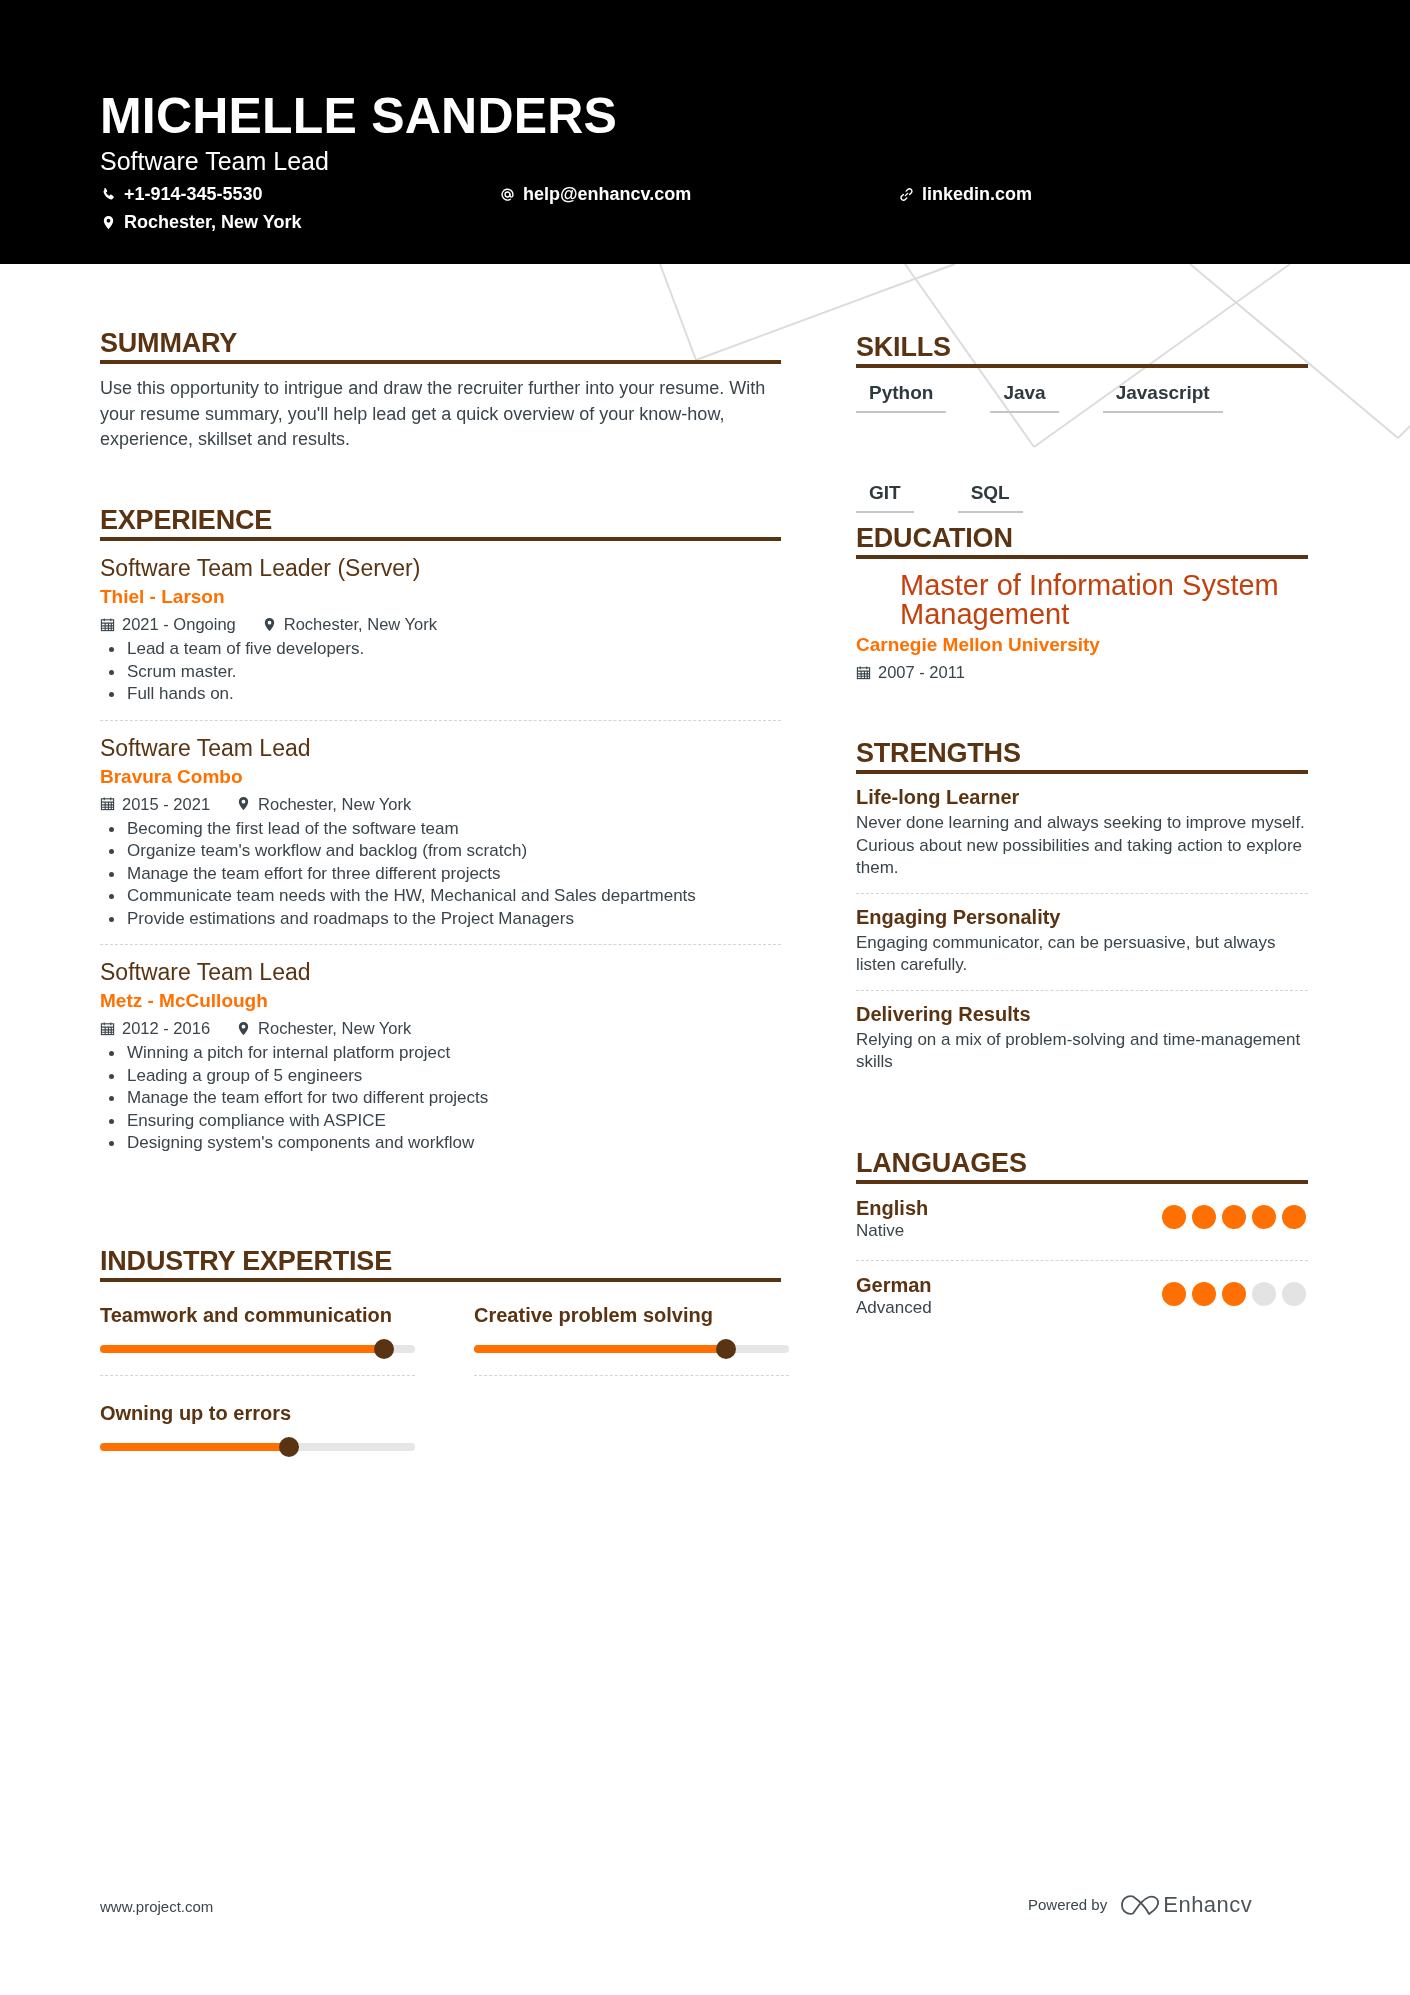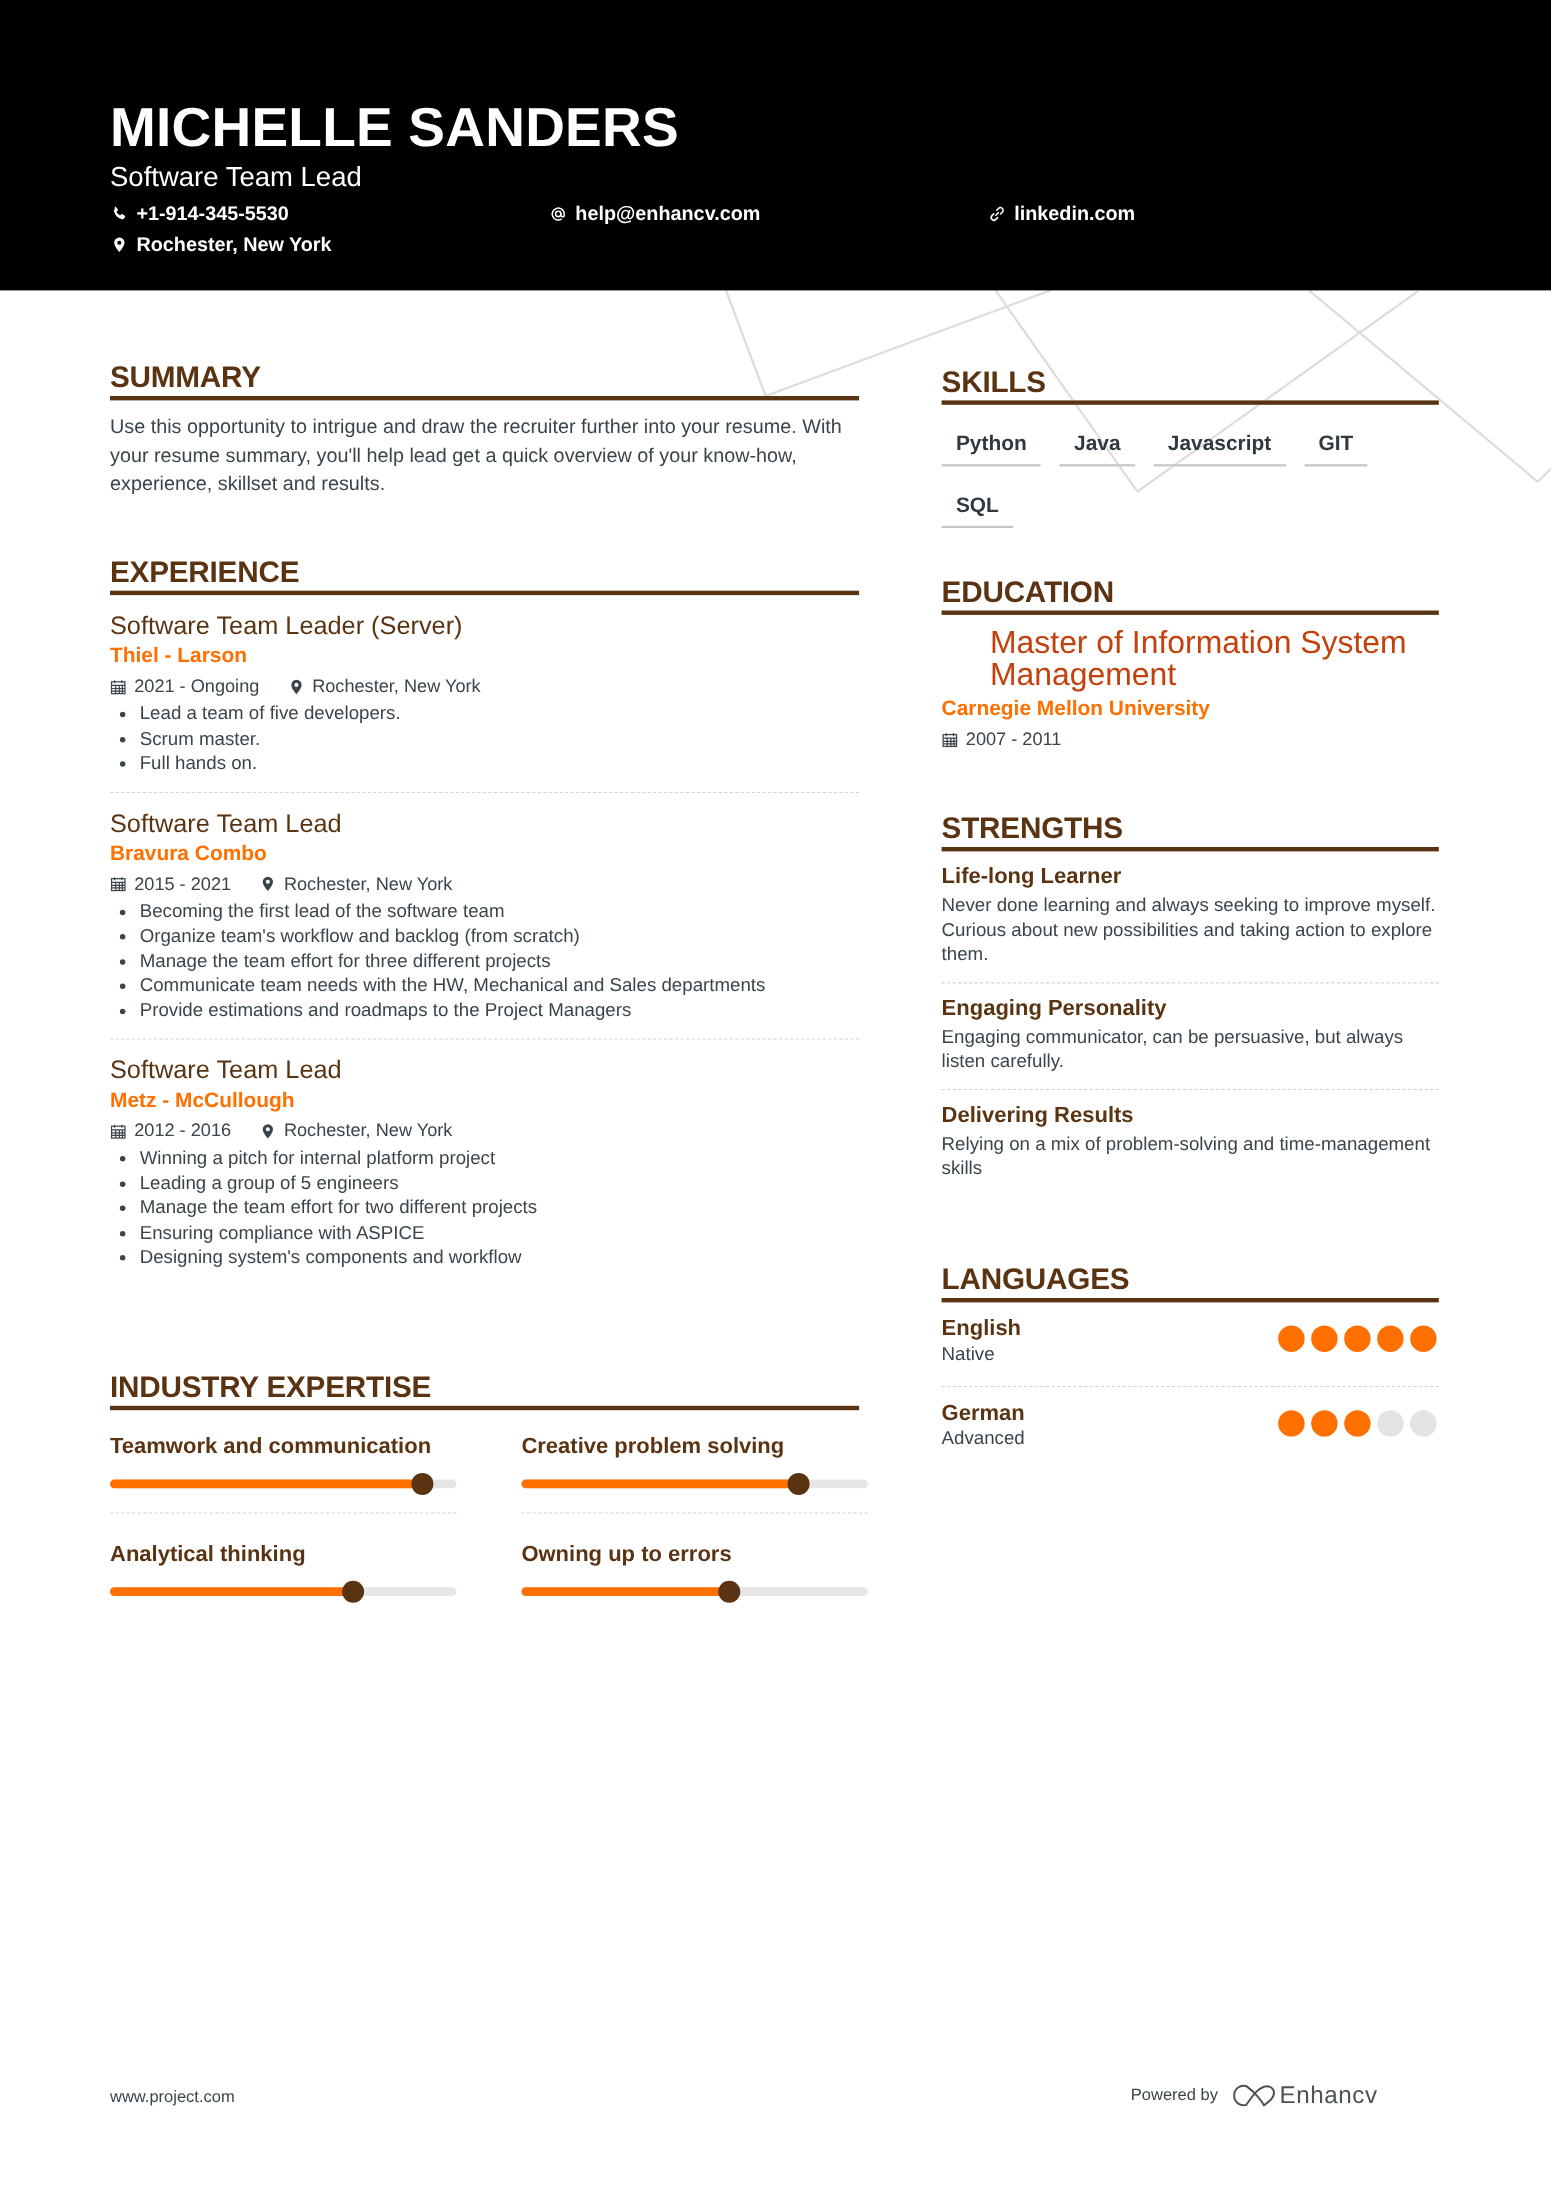--- a/index.html
+++ b/index.html
@@ -43,21 +43,21 @@
   .exp-item { padding: 6px 0 22px; border-bottom: 1.5px dashed #d4d4d4; }
   .exp-item.last { border-bottom: none; padding-bottom: 0; margin-top: 18px; }
   .exp-label { font-size: 20px; line-height: 26px; font-weight: 700; color: #5a3412; }
   .bar { position: relative; margin-top: 17px; height: 8px; border-radius: 4px; background: #e6e6e6; }
   .bar-fill { position: absolute; left: 0; top: 0; height: 8px; border-radius: 4px; background: #FF7000; }
   .knob { position: absolute; top: -6px; width: 20px; height: 20px; margin-left: -10px; border-radius: 50%; background: #5a3412; }
 
   
   .right { left: 856px; width: 452px; }
   .skills { top: 332px; }
-  .tags { display: flex; flex-wrap: wrap; column-gap: 17px; row-gap: 0; margin-top: 17px; }
+  .tags { display: flex; flex-wrap: wrap; column-gap: 17px; row-gap: 0; margin-top: 6px; gap: 44px; }
   .tag { padding: 7px 13px 6px 13px; font-size: 19px; line-height: 24px; font-weight: 700; color: #2f3a40; border-bottom: 2px solid #c3c6c8; margin-bottom: 17px; white-space: nowrap; }
 
   .education { top: 523px; }
   .edu-degree { margin-top: 12px; font-size: 29px; line-height: 29px; color: #c2410c; margin-left: 44px; }
   .edu-school { font-size: 19px; line-height: 28px; font-weight: 700; color: #FF7000; margin-top: 2px; }
 
   .strengths { top: 738px; }
   .strength { padding: 10px 0 13px; border-bottom: 1.5px dashed #d4d4d4; }
   .strength:last-child { border-bottom: none; }
   .str-title { font-size: 20px; line-height: 26px; font-weight: 700; color: #5a3412; }
@@ -229,27 +229,20 @@
       <div class="bar">
           <div class="bar-fill" style="width: 90%;"></div>
           <div class="knob" style="left: 90%;"></div>
         </div>
     </div>
     <div class="exp-item">
       <div class="exp-label">Creative problem solving</div>
       <div class="bar">
           <div class="bar-fill" style="width: 80%;"></div>
           <div class="knob" style="left: 80%;"></div>
-        </div>
-    </div>
-    <div class="exp-item last">
-      <div class="exp-label">Analytical thinking</div>
-      <div class="bar">
-          <div class="bar-fill" style="width: 70%;"></div>
-          <div class="knob" style="left: 70%;"></div>
         </div>
     </div>
     <div class="exp-item last">
       <div class="exp-label">Owning up to errors</div>
       <div class="bar">
           <div class="bar-fill" style="width: 60%;"></div>
           <div class="knob" style="left: 60%;"></div>
         </div>
     </div>
   </div>

